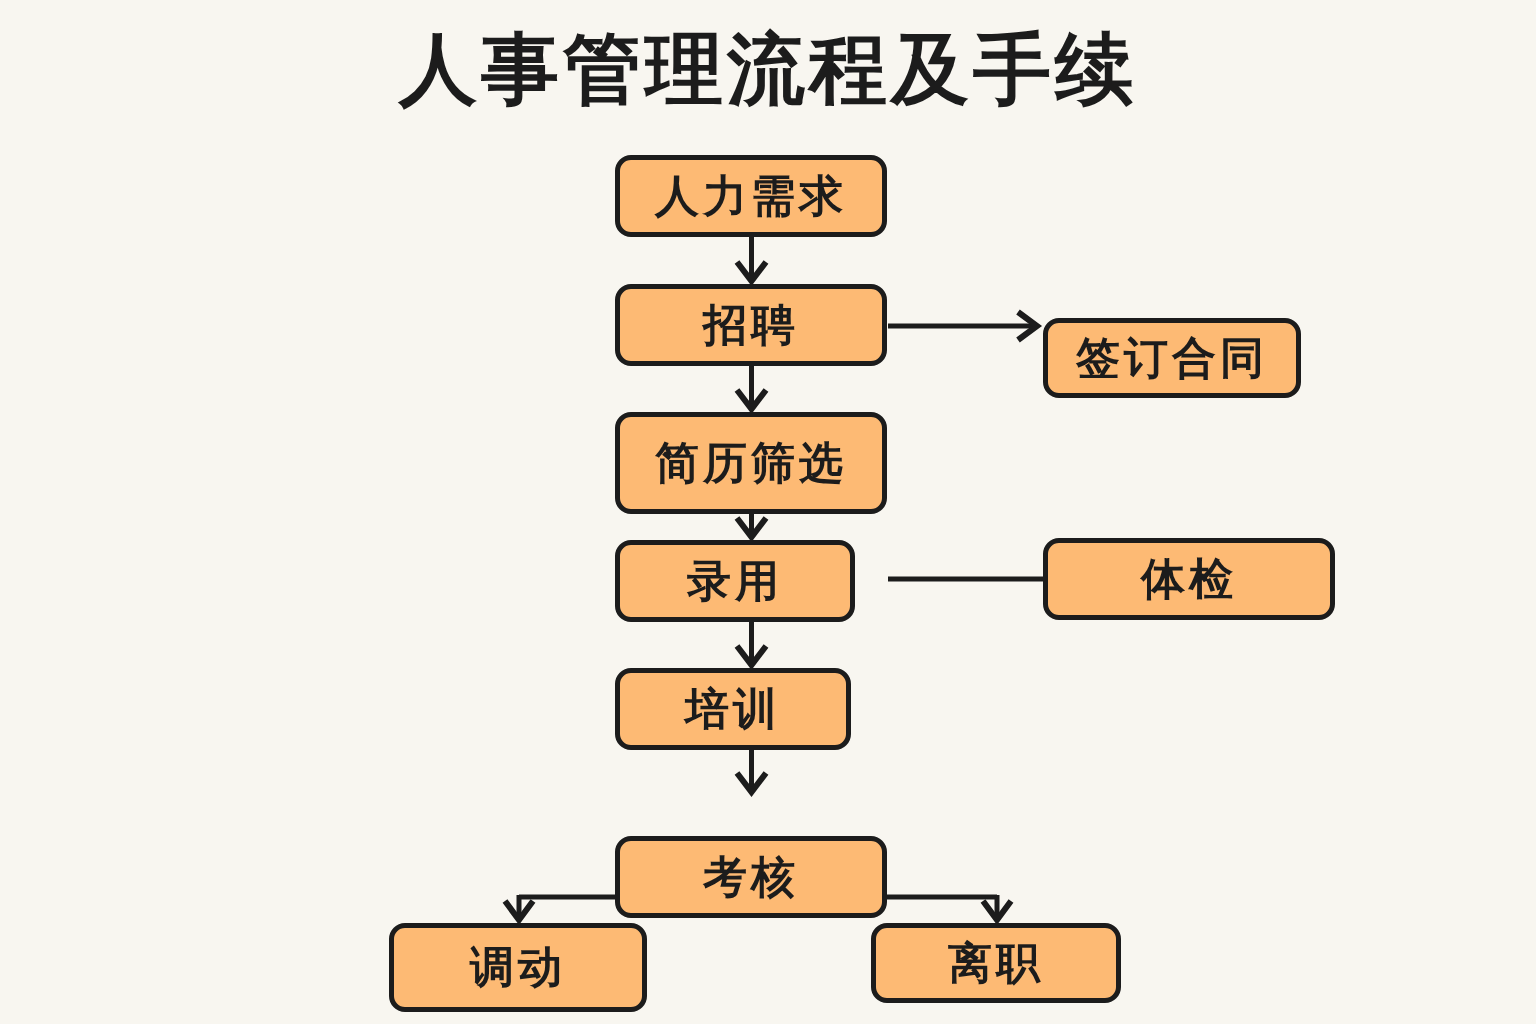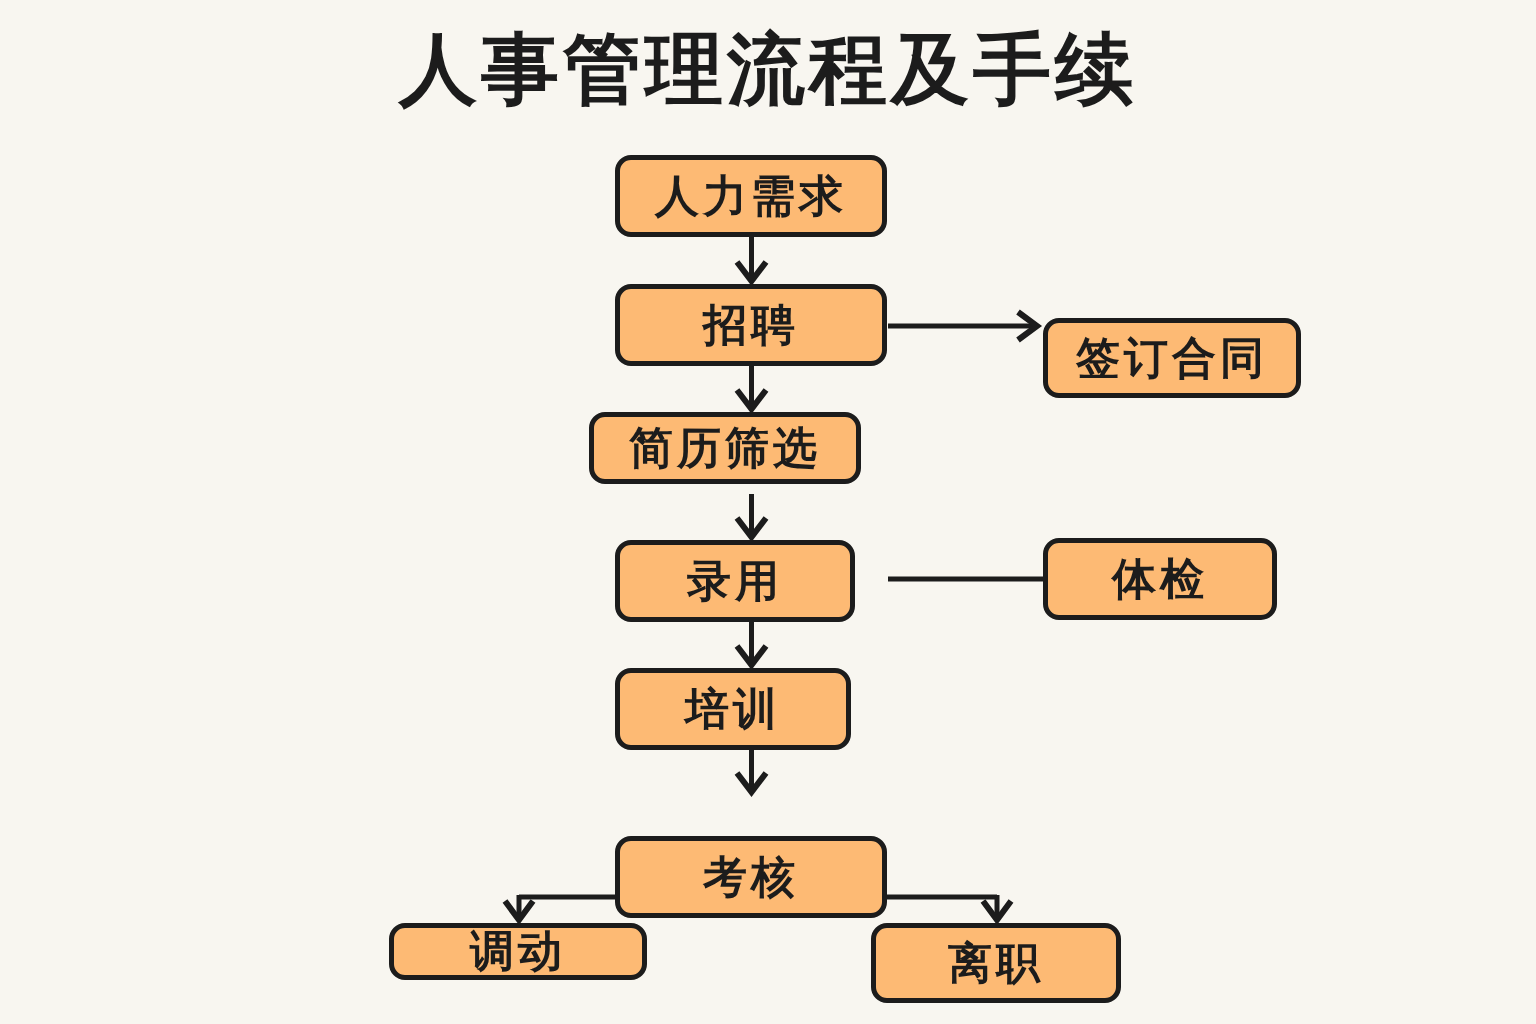--- a/index.html
+++ b/index.html
@@ -58,29 +58,29 @@
     justify-content: center;
     color: #1c1c1c;
     font-size: 44px;
     font-weight: 800;
     letter-spacing: 4px;
     white-space: nowrap;
   }
   
   .n-demand     { left: 615px;  top: 155px; width: 272px; height: 82px; }
   .n-recruit    { left: 615px;  top: 284px; width: 272px; height: 82px; }
-  .n-screening  { left: 589px;  top: 412px; width: 272px; height: 72px; }
+  .n-screening  { left: 615px;  top: 412px; width: 272px; height: 102px; }
   .n-hire       { left: 615px;  top: 540px; width: 240px; height: 82px; }
   .n-training   { left: 615px;  top: 668px; width: 236px; height: 82px; }
   .n-assessment { left: 615px;  top: 836px; width: 272px; height: 82px; }
   
   .n-contract   { left: 1043px; top: 286px; width: 258px; height: 80px; margin-top: 32px; }
-  .n-checkup    { left: 1043px; top: 538px; width: 234px; height: 82px; }
+  .n-checkup    { left: 1043px; top: 538px; width: 292px; height: 82px; }
   
-  .n-transfer   { left: 389px;  top: 923px; width: 258px; height: 57px; }
+  .n-transfer   { left: 389px;  top: 923px; width: 258px; height: 89px; }
   .n-resignation{ left: 871px;  top: 923px; width: 250px; height: 80px; }
 </style>
 </head>
 <body>
 
 <div class="stage">
 
   <h1 class="title">人事管理流程及手续</h1>
 
   <svg class="connectors" viewBox="0 0 1536 1024" xmlns="http://www.w3.org/2000/svg">

